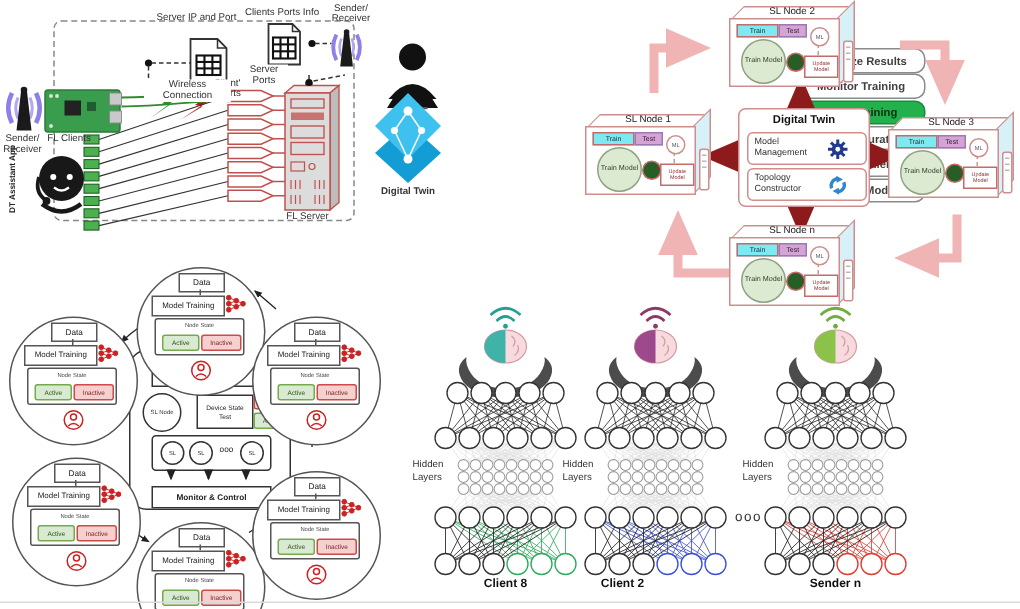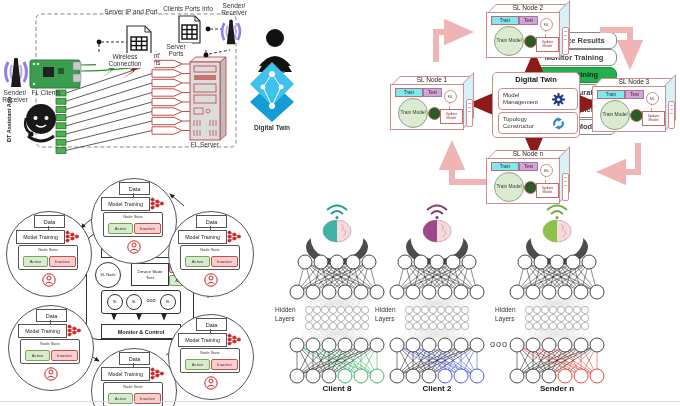--- a/index.html
+++ b/index.html
@@ -1075,21 +1075,21 @@
           <circle cx="68" cy="145" r="7" fill="#fff" stroke="#333" stroke-width="0.9"></circle>
           <circle cx="84" cy="145" r="7" fill="#fff" stroke="#333" stroke-width="0.9"></circle>
           <circle cx="100" cy="145" r="7" fill="#fff" stroke="#333" stroke-width="0.9"></circle>
           <circle cx="20" cy="176" r="7" fill="#fff" stroke="#333" stroke-width="0.9"></circle>
           <circle cx="36" cy="176" r="7" fill="#fff" stroke="#333" stroke-width="0.9"></circle>
           <circle cx="52" cy="176" r="7" fill="#fff" stroke="#333" stroke-width="0.9"></circle>
           <circle cx="68" cy="176" r="7" fill="#fff" stroke="#3b4fd8" stroke-width="0.9"></circle>
           <circle cx="84" cy="176" r="7" fill="#fff" stroke="#3b4fd8" stroke-width="0.9"></circle>
           <circle cx="100" cy="176" r="7" fill="#fff" stroke="#3b4fd8" stroke-width="0.9"></circle>
         </svg>
-        <div class="client-label" style="left: 377px;">Client 2</div>
+        <div class="client-label" style="left: 355px;">Client 2</div>
         <div class="hidden-label" style="left: 375px;">Hidden Layers</div>
         <svg width="120" height="184" class="abs" style="left: 497px; top: 200px;">
           <g>
             <path d="M50,10 Q60,1 70,10" fill="none" stroke="#6fae3f" stroke-width="1.8"></path>
             <path d="M54,14 Q60,8 66,14" fill="none" stroke="#6fae3f" stroke-width="1.8"></path>
             <circle cx="60" cy="17.5" r="1.6" fill="#6fae3f"></circle>
           </g>
           <g>
             <ellipse cx="60" cy="31" rx="14" ry="11" fill="#f6dadd" stroke="#d49aa4" stroke-width="0.8"></ellipse>
             <path d="M60,20 A14,11 0 0 0 60,42 Z" fill="#8bc34a"></path>

